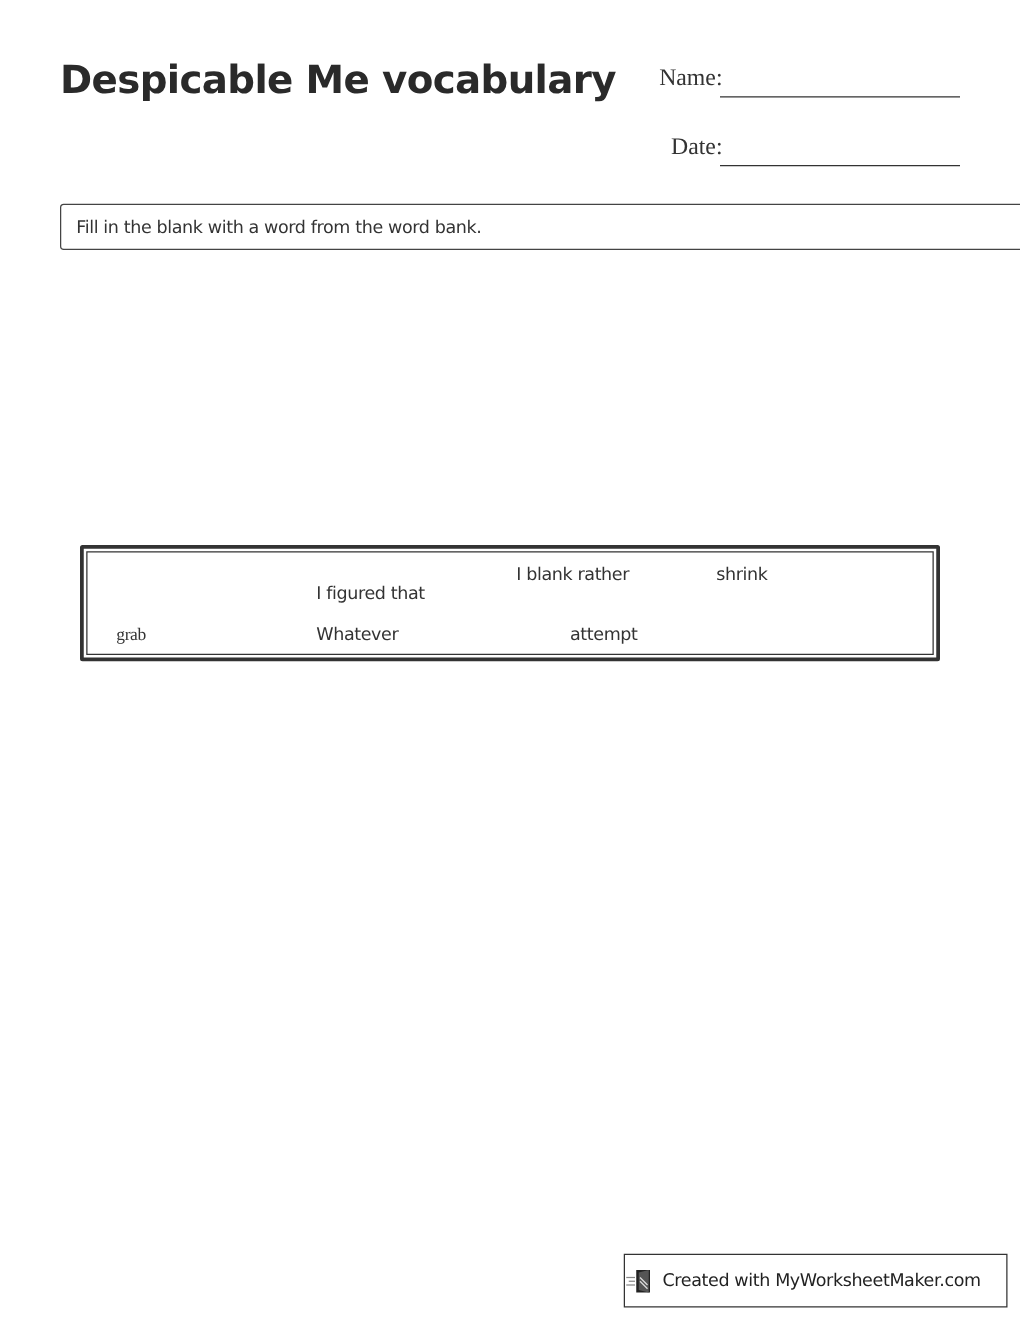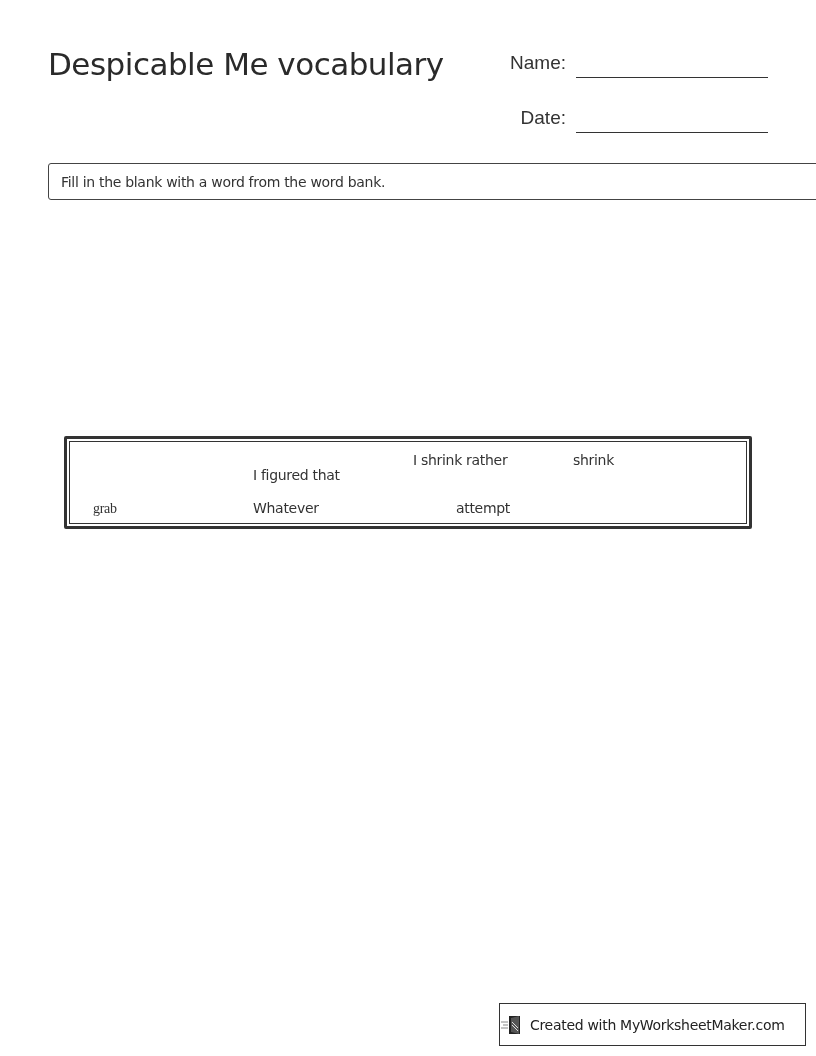--- a/index.html
+++ b/index.html
@@ -1,25 +1,25 @@
 <!DOCTYPE html>
 <html><head>
 <meta charset="utf-8">
 <style>
   html, body { margin: 0; padding: 0; background: #ffffff; }
   body { width: 816px; height: 1056px; position: relative; overflow: hidden; color: #222; }
   .title {
     position: absolute; left: 48px; top: 46px;
-    font-family: "DejaVu Sans", sans-serif; font-size: 31px; font-weight: normal;
+    font-family: "DejaVu Sans", sans-serif; font-size: 31px; font-weight: bold;
     color: #2a2a2a; letter-spacing: -0.5px; margin: 0; white-space: nowrap;
   }
   .field-row { position: absolute; left: 500px; width: 268px; height: 28px; }
   .field-label {
-    position: absolute; right: 202px; bottom: 4px;
-    font-family: Liberation Sans, sans-serif; font-size: 19px; color: #333;
+    position: absolute; right: 190px; bottom: 4px;
+    font-family: Liberation Serif, serif; font-size: 19px; color: #333;
   }
   .field-line {
     position: absolute; left: 76px; right: 0; bottom: 0; height: 0;
     border-bottom: 1.5px solid #333;
   }
   .instructions {
     position: absolute; left: 48px; top: 163px; width: 788px; height: 37px;
     border: 1px solid #444; border-radius: 3px; box-sizing: border-box;
     font-family: "DejaVu Sans", sans-serif; font-size: 14px; color: #333;
     padding: 10px 12px; letter-spacing: -0.3px;
@@ -60,21 +60,21 @@
   <div class="field-line"></div>
 </div>
 
 <div class="instructions">
   <span>Fill in the blank with a word from the word bank.</span>
 </div>
 
 <div class="wordbank-outer">
   <div class="wordbank-inner"></div>
   <span class="word" style="left:186px; top:27px;">I figured that</span>
-  <span class="word" style="left:346px; top:12px;">I shrink rather</span>
+  <span class="word" style="left:346px; top:12px;">I blank rather</span>
   <span class="word" style="left:506px; top:12px;">shrink</span>
   <span class="word" style="left:26px; top:60px;font-family:Liberation Serif, serif;">grab</span>
   <span class="word" style="left:186px; top:60px;">Whatever</span>
   <span class="word" style="left:346px; top:60px;text-align:center;">attempt</span>
 </div>
 
 <div class="footer">
   <span class="footer-icon">
     <svg width="24" height="22" viewBox="0 0 24 22">
       <line x1="1" y1="8" x2="8" y2="8" stroke="#888" stroke-width="1"></line>

